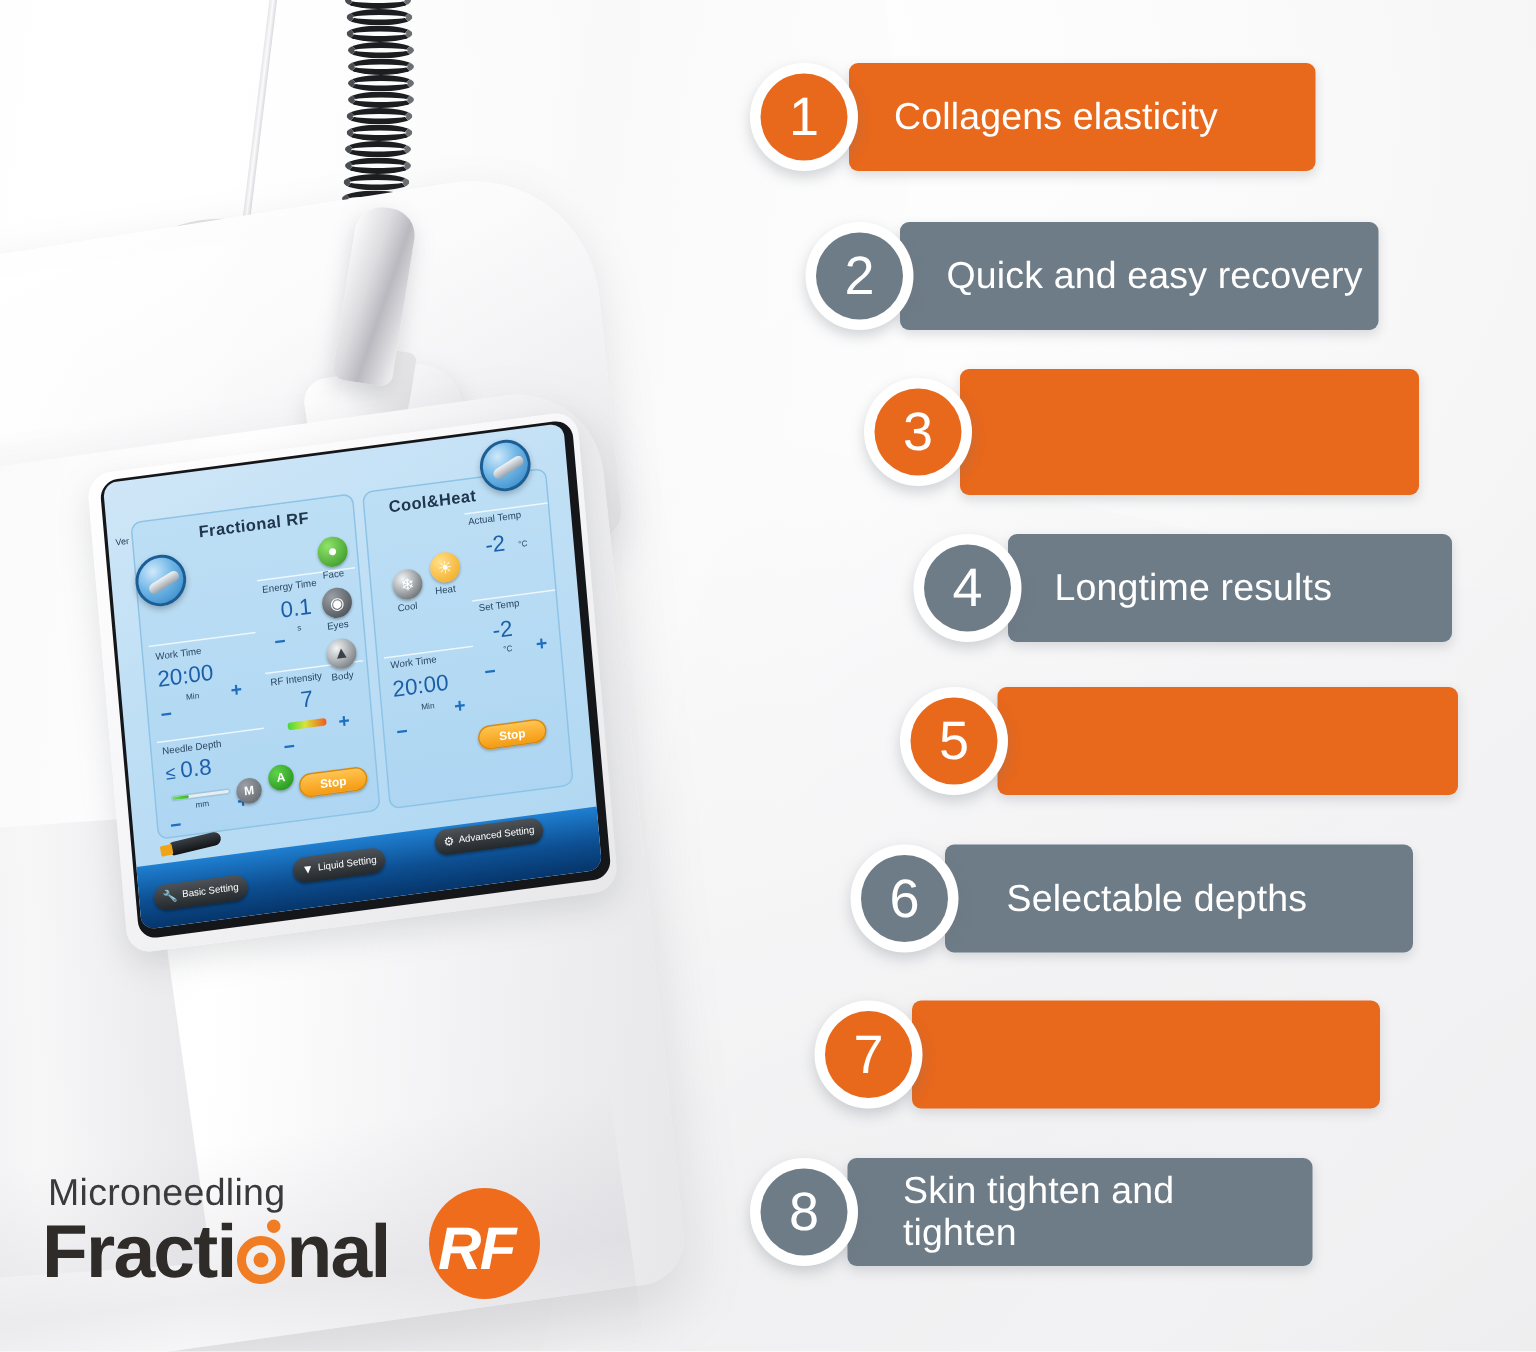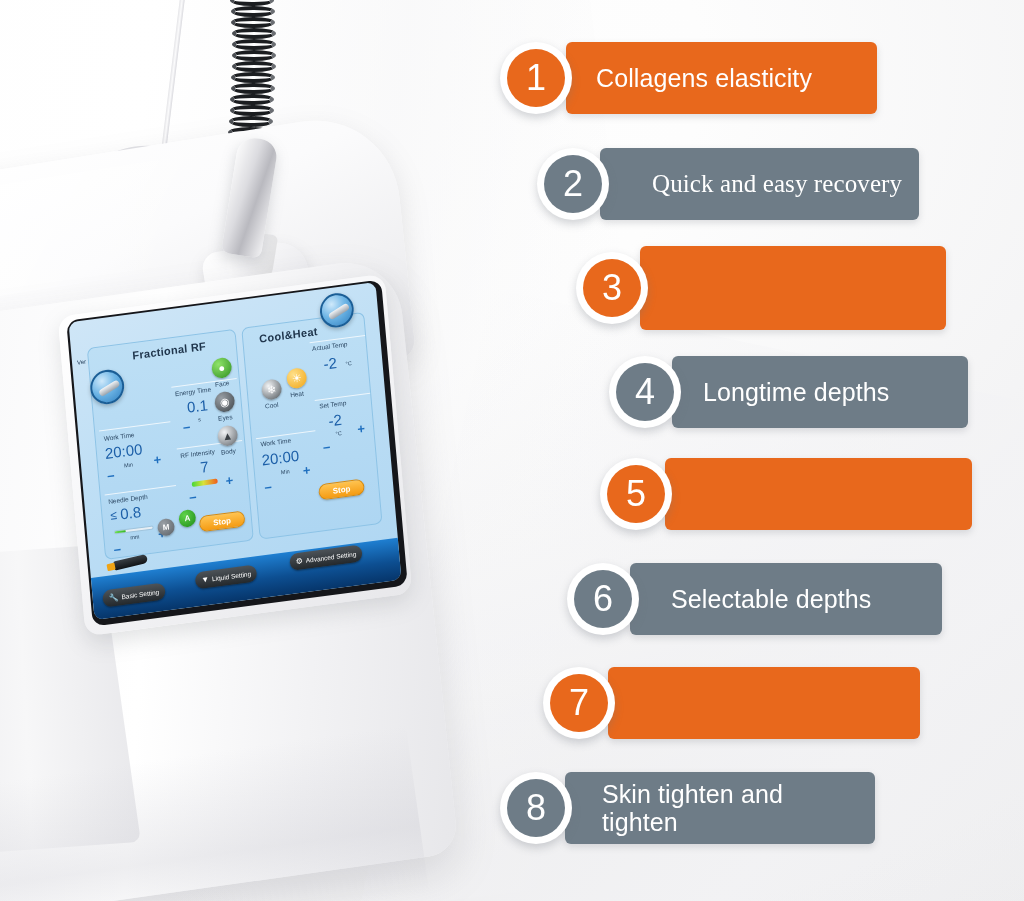--- a/index.html
+++ b/index.html
@@ -426,45 +426,53 @@
           <span>Liquid Setting</span>
         </div>
         <div class="tbtn" style="left:200px; top:2px;">
           <span class="ic">⚙</span>
           <span>Advanced Setting</span>
         </div>
       </div>
     </div>
   </div>
 
+  <div class="logo">
+    <div class="logo-rf-circle"></div>
+    <span class="logo-top">Microneedling</span>
+    <div class="logo-main">
+      <span>Fracti</span><span class="logo-o"><span class="ring"></span><span class="core"></span><span class="dot"></span></span><span>nal</span>
+    </div>
+    <span class="logo-rf-text">RF</span>
+  </div>
 
   <div id="feature-list">
       <div class="feat" style="left: 0px; top: 42px; width: 1024px; height: 72px;">
         <div class="feat-bar" style="left: 566px; width: 311px; background: rgb(232, 104, 28);"></div>
         <div class="feat-label" style="left: 596px; width: 271px;">Collagens elasticity</div>
         <div class="feat-circle" style="left: 500px;">
           <div class="inner" style="background: rgb(232, 104, 28);">1</div>
         </div>
       </div>
       <div class="feat" style="left: 0px; top: 148px; width: 1024px; height: 72px;">
         <div class="feat-bar" style="left: 600px; width: 319px; background: rgb(110, 124, 135);"></div>
-        <div class="feat-label" style="left: 652px; width: 278px; font-family: Liberation Serif, serif;">Quick and easy recovery</div>
+        <div class="feat-label" style="left: 631px; width: 278px;">Quick and easy recovery</div>
         <div class="feat-circle" style="left: 537px;">
           <div class="inner" style="background: rgb(110, 124, 135);">2</div>
         </div>
       </div>
       <div class="feat" style="left: 0px; top: 246px; width: 1024px; height: 84px;">
         <div class="feat-bar" style="left: 640px; width: 306px; background: rgb(232, 104, 28);"></div>
         <div class="feat-circle" style="left: 576px;">
           <div class="inner" style="background: rgb(232, 104, 28);">3</div>
         </div>
       </div>
       <div class="feat" style="left: 0px; top: 356px; width: 1024px; height: 72px;">
         <div class="feat-bar" style="left: 672px; width: 296px; background: rgb(110, 124, 135);"></div>
-        <div class="feat-label" style="left: 703px; width: 255px;">Longtime depths</div>
+        <div class="feat-label" style="left: 703px; width: 255px;">Longtime results</div>
         <div class="feat-circle" style="left: 609px;">
           <div class="inner" style="background: rgb(110, 124, 135);">4</div>
         </div>
       </div>
       <div class="feat" style="left: 0px; top: 458px; width: 1024px; height: 72px;">
         <div class="feat-bar" style="left: 665px; width: 307px; background: rgb(232, 104, 28);"></div>
         <div class="feat-circle" style="left: 600px;">
           <div class="inner" style="background: rgb(232, 104, 28);">5</div>
         </div>
       </div>

